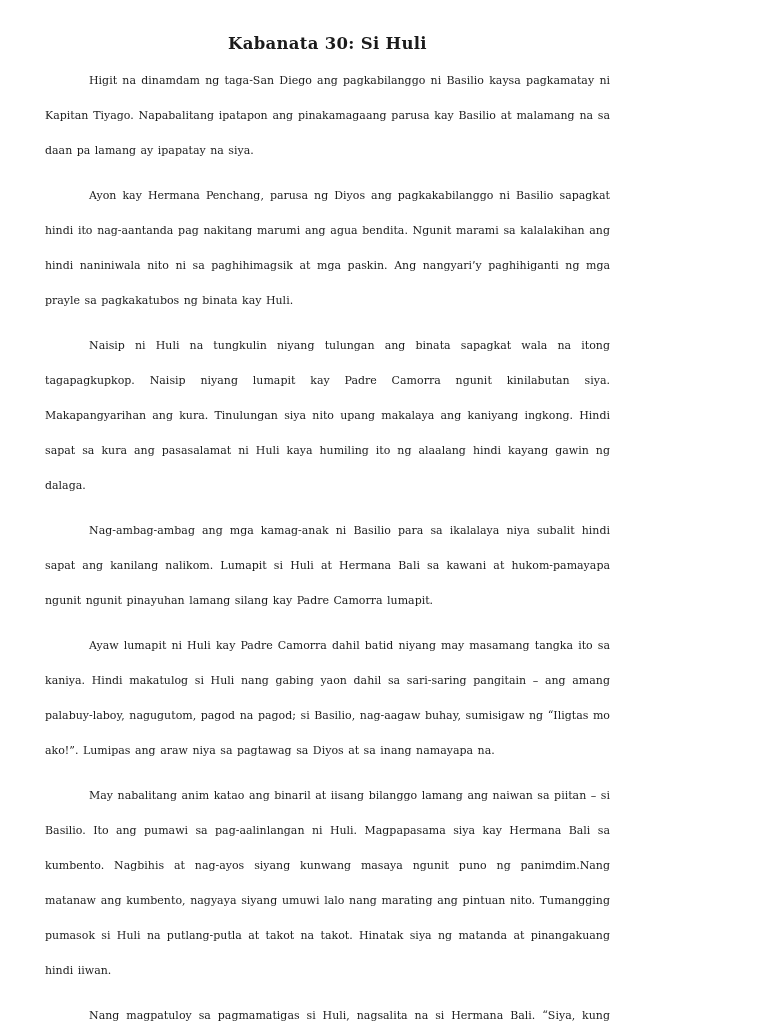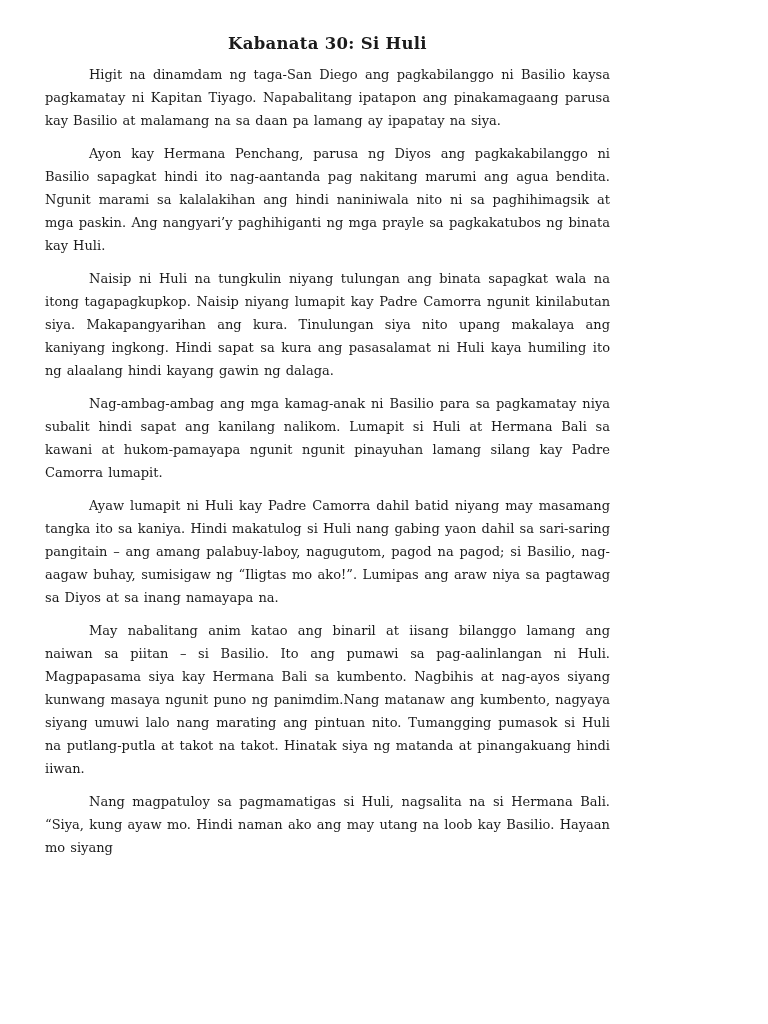--- a/index.html
+++ b/index.html
@@ -20,34 +20,34 @@
     border-radius: 14px;
   }
   .doc-title {
     font-size: 16.5px;
     font-weight: 700;
     text-align: center;
     margin: 0 0 10px 0;
     letter-spacing: 0.3px;
   }
   .para {
-    font-size: 13px;
-    line-height: 23px;
+    font-size: 11px;
+    line-height: 35px;
     text-align: justify;
     text-indent: 44px;
     margin: 10px 0 7px 0;
     word-spacing: 1px;
   }
 </style>
 </head>
 <body>
 
 <div class="page">
   <h1 class="doc-title">Kabanata 30: Si Huli</h1>
 
   <p class="para">Higit na dinamdam ng taga-San Diego ang pagkabilanggo ni Basilio kaysa pagkamatay ni Kapitan Tiyago. Napabalitang ipatapon ang pinakamagaang parusa kay Basilio at malamang na sa daan pa lamang ay ipapatay na siya.</p>
   <p class="para">Ayon kay Hermana Penchang, parusa ng Diyos ang pagkakabilanggo ni Basilio sapagkat hindi ito nag-aantanda pag nakitang marumi ang agua bendita. Ngunit marami sa kalalakihan ang hindi naniniwala nito ni sa paghihimagsik at mga paskin. Ang nangyari’y paghihiganti ng mga prayle sa pagkakatubos ng binata kay Huli.</p>
   <p class="para">Naisip ni Huli na tungkulin niyang tulungan ang binata sapagkat wala na itong tagapagkupkop. Naisip niyang lumapit kay Padre Camorra ngunit kinilabutan siya. Makapangyarihan ang kura. Tinulungan siya nito upang makalaya ang kaniyang ingkong. Hindi sapat sa kura ang pasasalamat ni Huli kaya humiling ito ng alaalang hindi kayang gawin ng dalaga.</p>
-  <p class="para">Nag-ambag-ambag ang mga kamag-anak ni Basilio para sa pagkamatay niya subalit hindi sapat ang kanilang nalikom. Lumapit si Huli at Hermana Bali sa kawani at hukom-pamayapa ngunit ngunit pinayuhan lamang silang kay Padre Camorra lumapit.</p>
+  <p class="para">Nag-ambag-ambag ang mga kamag-anak ni Basilio para sa ikalalaya niya subalit hindi sapat ang kanilang nalikom. Lumapit si Huli at Hermana Bali sa kawani at hukom-pamayapa ngunit ngunit pinayuhan lamang silang kay Padre Camorra lumapit.</p>
   <p class="para">Ayaw lumapit ni Huli kay Padre Camorra dahil batid niyang may masamang tangka ito sa kaniya. Hindi makatulog si Huli nang gabing yaon dahil sa sari-saring pangitain – ang amang palabuy-laboy, nagugutom, pagod na pagod; si Basilio, nag-aagaw buhay, sumisigaw ng “Iligtas mo ako!”. Lumipas ang araw niya sa pagtawag sa Diyos at sa inang namayapa na.</p>
   <p class="para">May nabalitang anim katao ang binaril at iisang bilanggo lamang ang naiwan sa piitan – si Basilio. Ito ang pumawi sa pag-aalinlangan ni Huli. Magpapasama siya kay Hermana Bali sa kumbento. Nagbihis at nag-ayos siyang kunwang masaya ngunit puno ng panimdim.Nang matanaw ang kumbento, nagyaya siyang umuwi lalo nang marating ang pintuan nito. Tumangging pumasok si Huli na putlang-putla at takot na takot. Hinatak siya ng matanda at pinangakuang hindi iiwan.</p>
   <p class="para">Nang magpatuloy sa pagmamatigas si Huli, nagsalita na si Hermana Bali. “Siya, kung ayaw mo. Hindi naman ako ang may utang na loob kay Basilio. Hayaan mo siyang</p>
 </div>
 
 </body></html>

